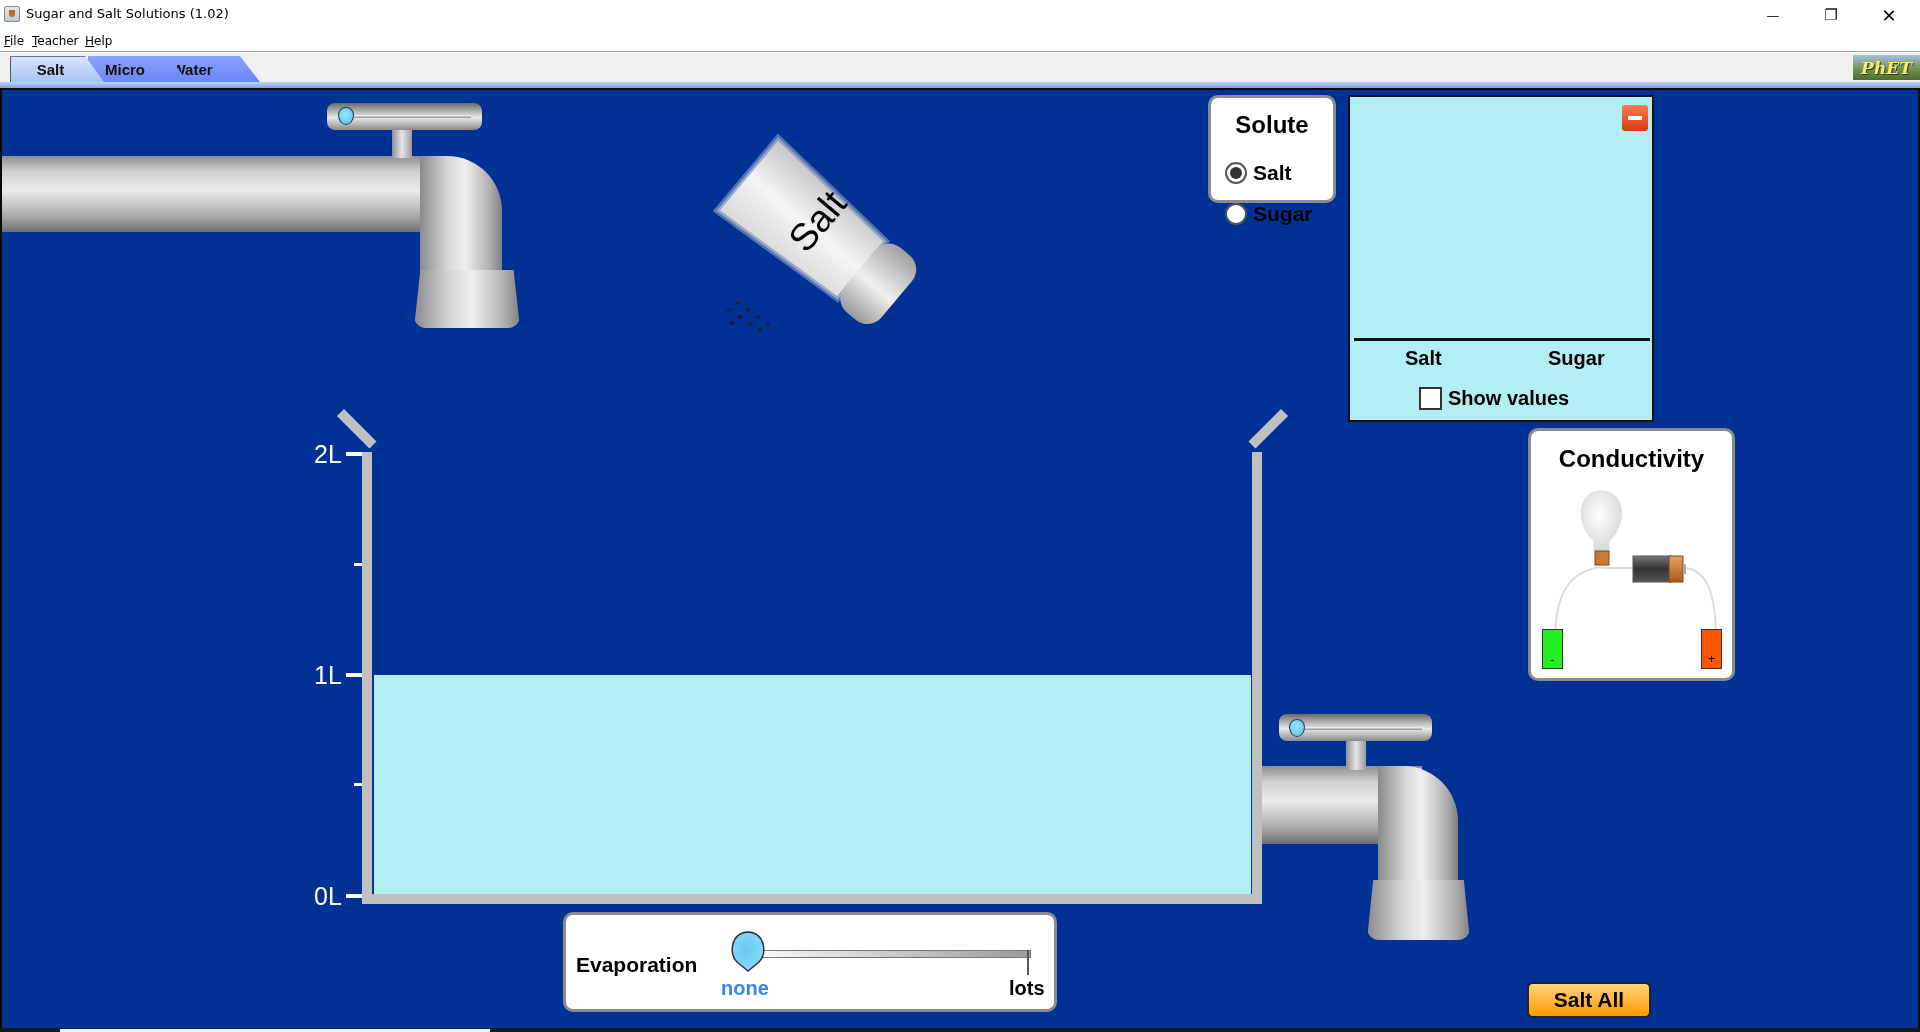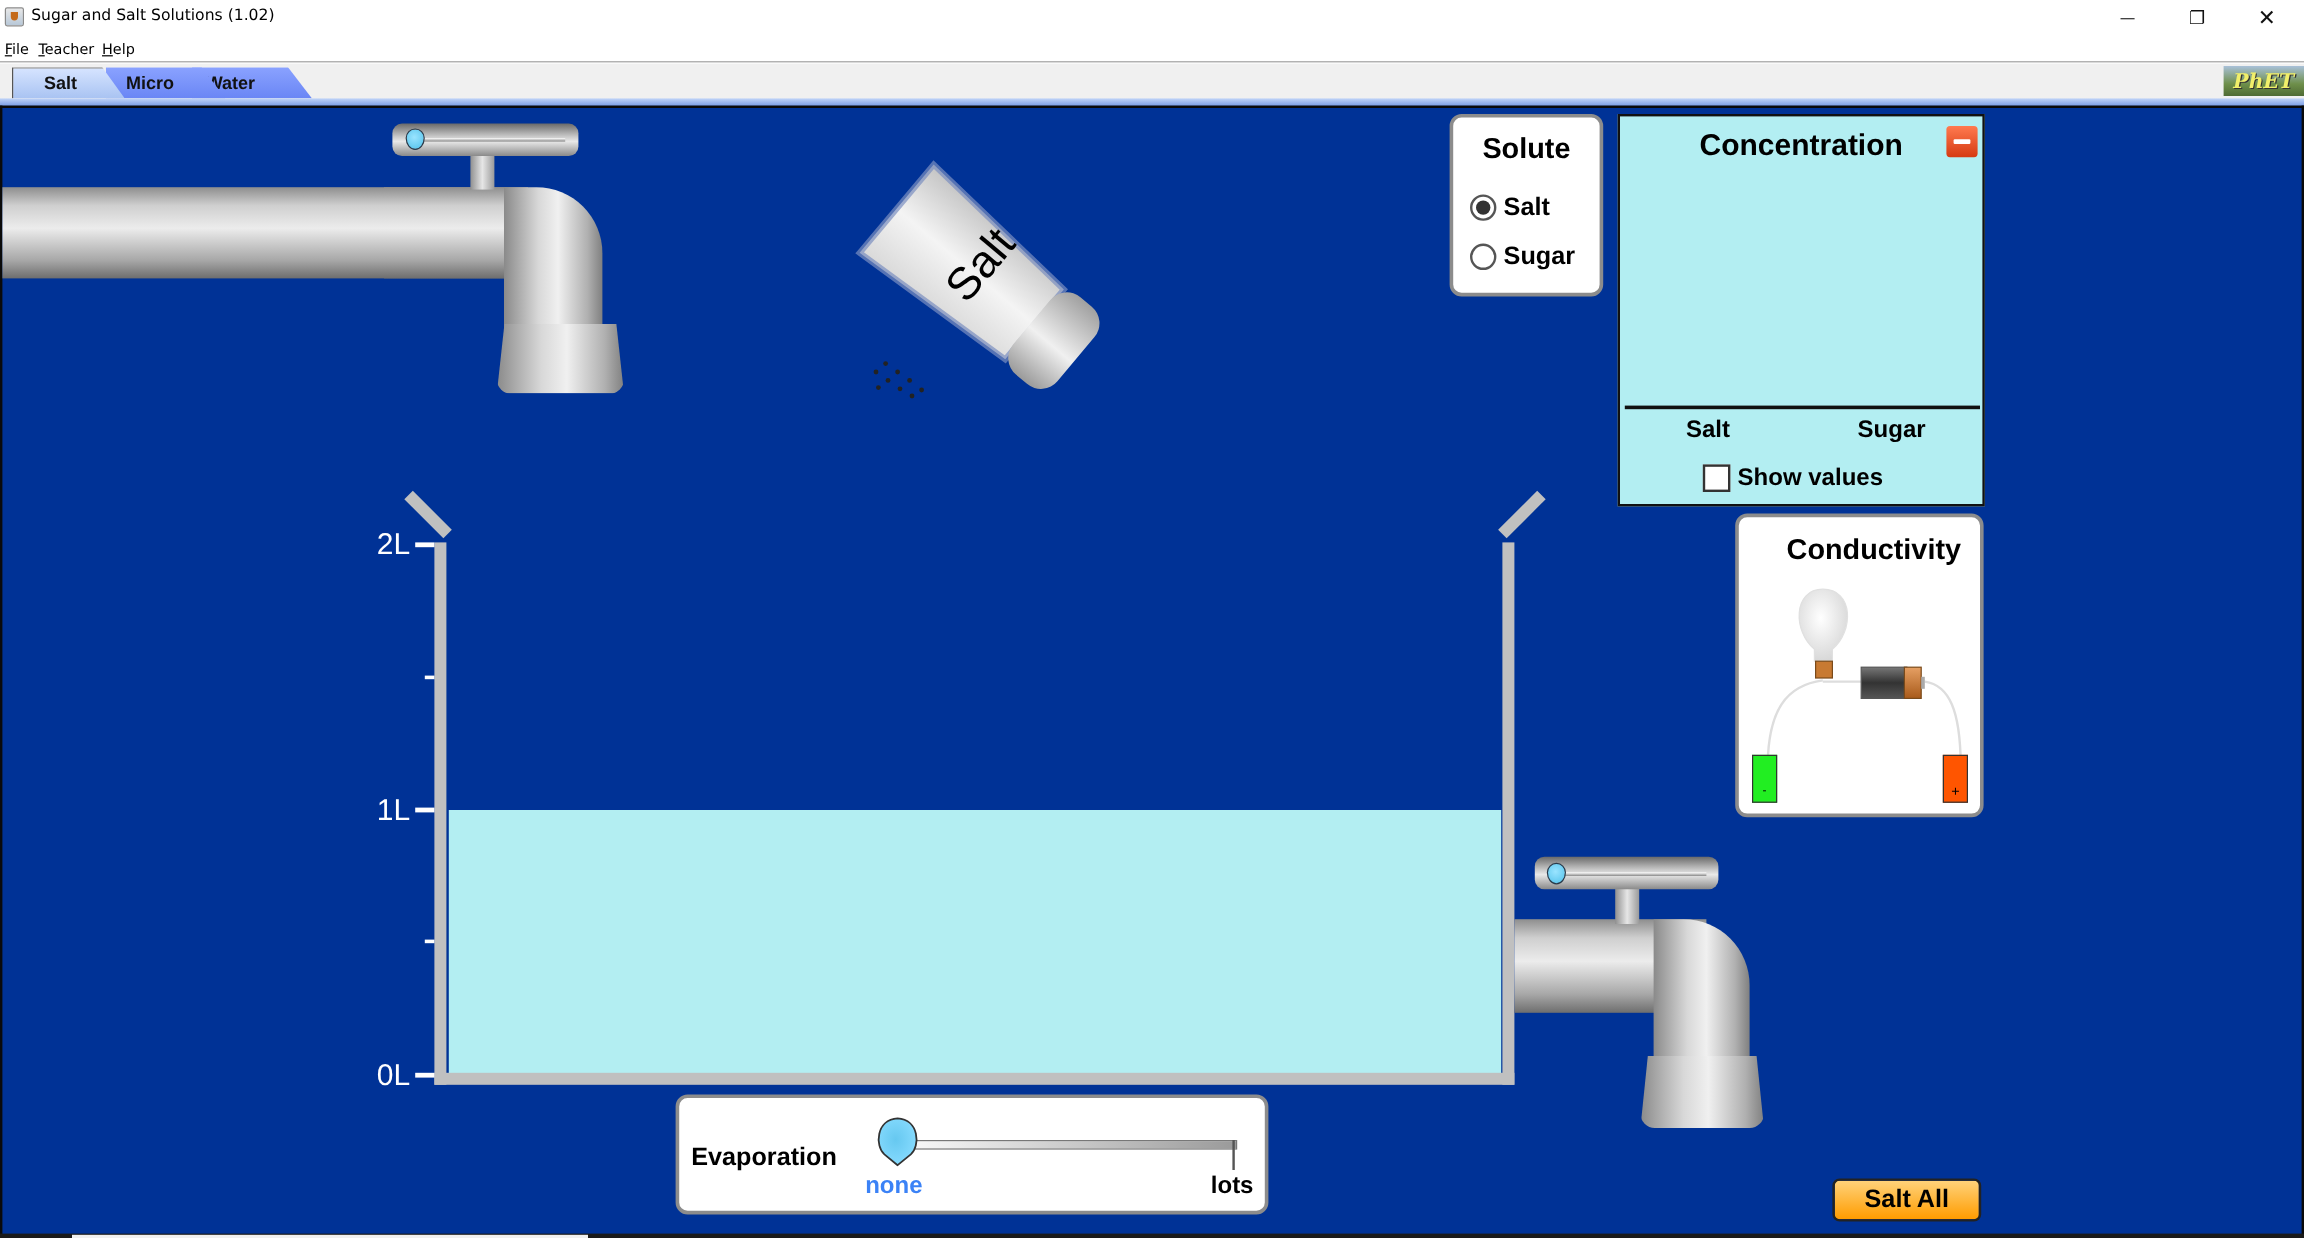--- a/index.html
+++ b/index.html
@@ -164,43 +164,42 @@
 <div>
   <div class="pipe" style="left:1262px; top:766px; width:160px; height:78px;"></div>
   <div class="elbow" style="left:1378px; top:766px; width:80px; height:130px; border-radius:0 55px 0 0;"></div>
   <div class="nozzle" style="left:1367px; top:880px; width:103px; height:60px;"></div>
   <div class="handle-stem" style="left:1346px; top:740px; width:20px; height:30px;"></div>
   <div class="handle-bar" style="left:1279px; top:714px; width:153px; height:27px;"></div>
   <div class="handle-track" style="left:1296px; top:727px; width:126px;"></div>
   <div class="knob" style="left:1289px; top:719px;"></div>
 </div>
 
-<div class="panel" style="left:1208px; top:95px; width:128px; height:152px;">
+<div class="panel" style="left:1208px; top:95px; width:128px; height:108px;">
   <div class="panel-title" style="top:13px; font-size:24px;">Solute</div>
   <div class="radio-row" style="top:63px;">
     <div class="radio checked"></div>
     <span>Salt</span>
   </div>
   <div class="radio-row" style="top:104px;">
     <div class="radio"></div>
     <span>Sugar</span>
   </div>
 </div>
 
 <div class="conc-panel">
-  <div class="panel-title" style="top:10px; font-size:25px;">Concentration</div>
   <div class="conc-min"></div>
   <div class="conc-axis"></div>
   <div class="conc-label" style="left:55px;">Salt</div>
   <div class="conc-label" style="left:198px;">Sugar</div>
   <div class="checkbox" style="left:69px; top:290px;"></div>
   <div class="conc-label" style="left:98px; top:290px;">Show values</div>
 </div>
 
-<div class="panel" style="left:1446px; top:428px; width:207px; height:253px;padding-left:12px;">
+<div class="panel" style="left:1528px; top:428px; width:207px; height:253px;">
   <div class="panel-title" style="top:14px; font-size:24px;">Conductivity</div>
   <svg width="200" height="200" style="position:absolute; left:0; top:40px;">
     <defs>
       <radialGradient id="bulbg" cx="0.45" cy="0.4" r="0.6">
         <stop offset="0" stop-color="#ffffff"></stop>
           <stop offset="1" stop-color="#d8d8d8"></stop>
       </radialGradient>
       <linearGradient id="batg" x1="0" y1="0" x2="0" y2="1">
         <stop offset="0" stop-color="#777"></stop>
           <stop offset="0.5" stop-color="#333"></stop>

